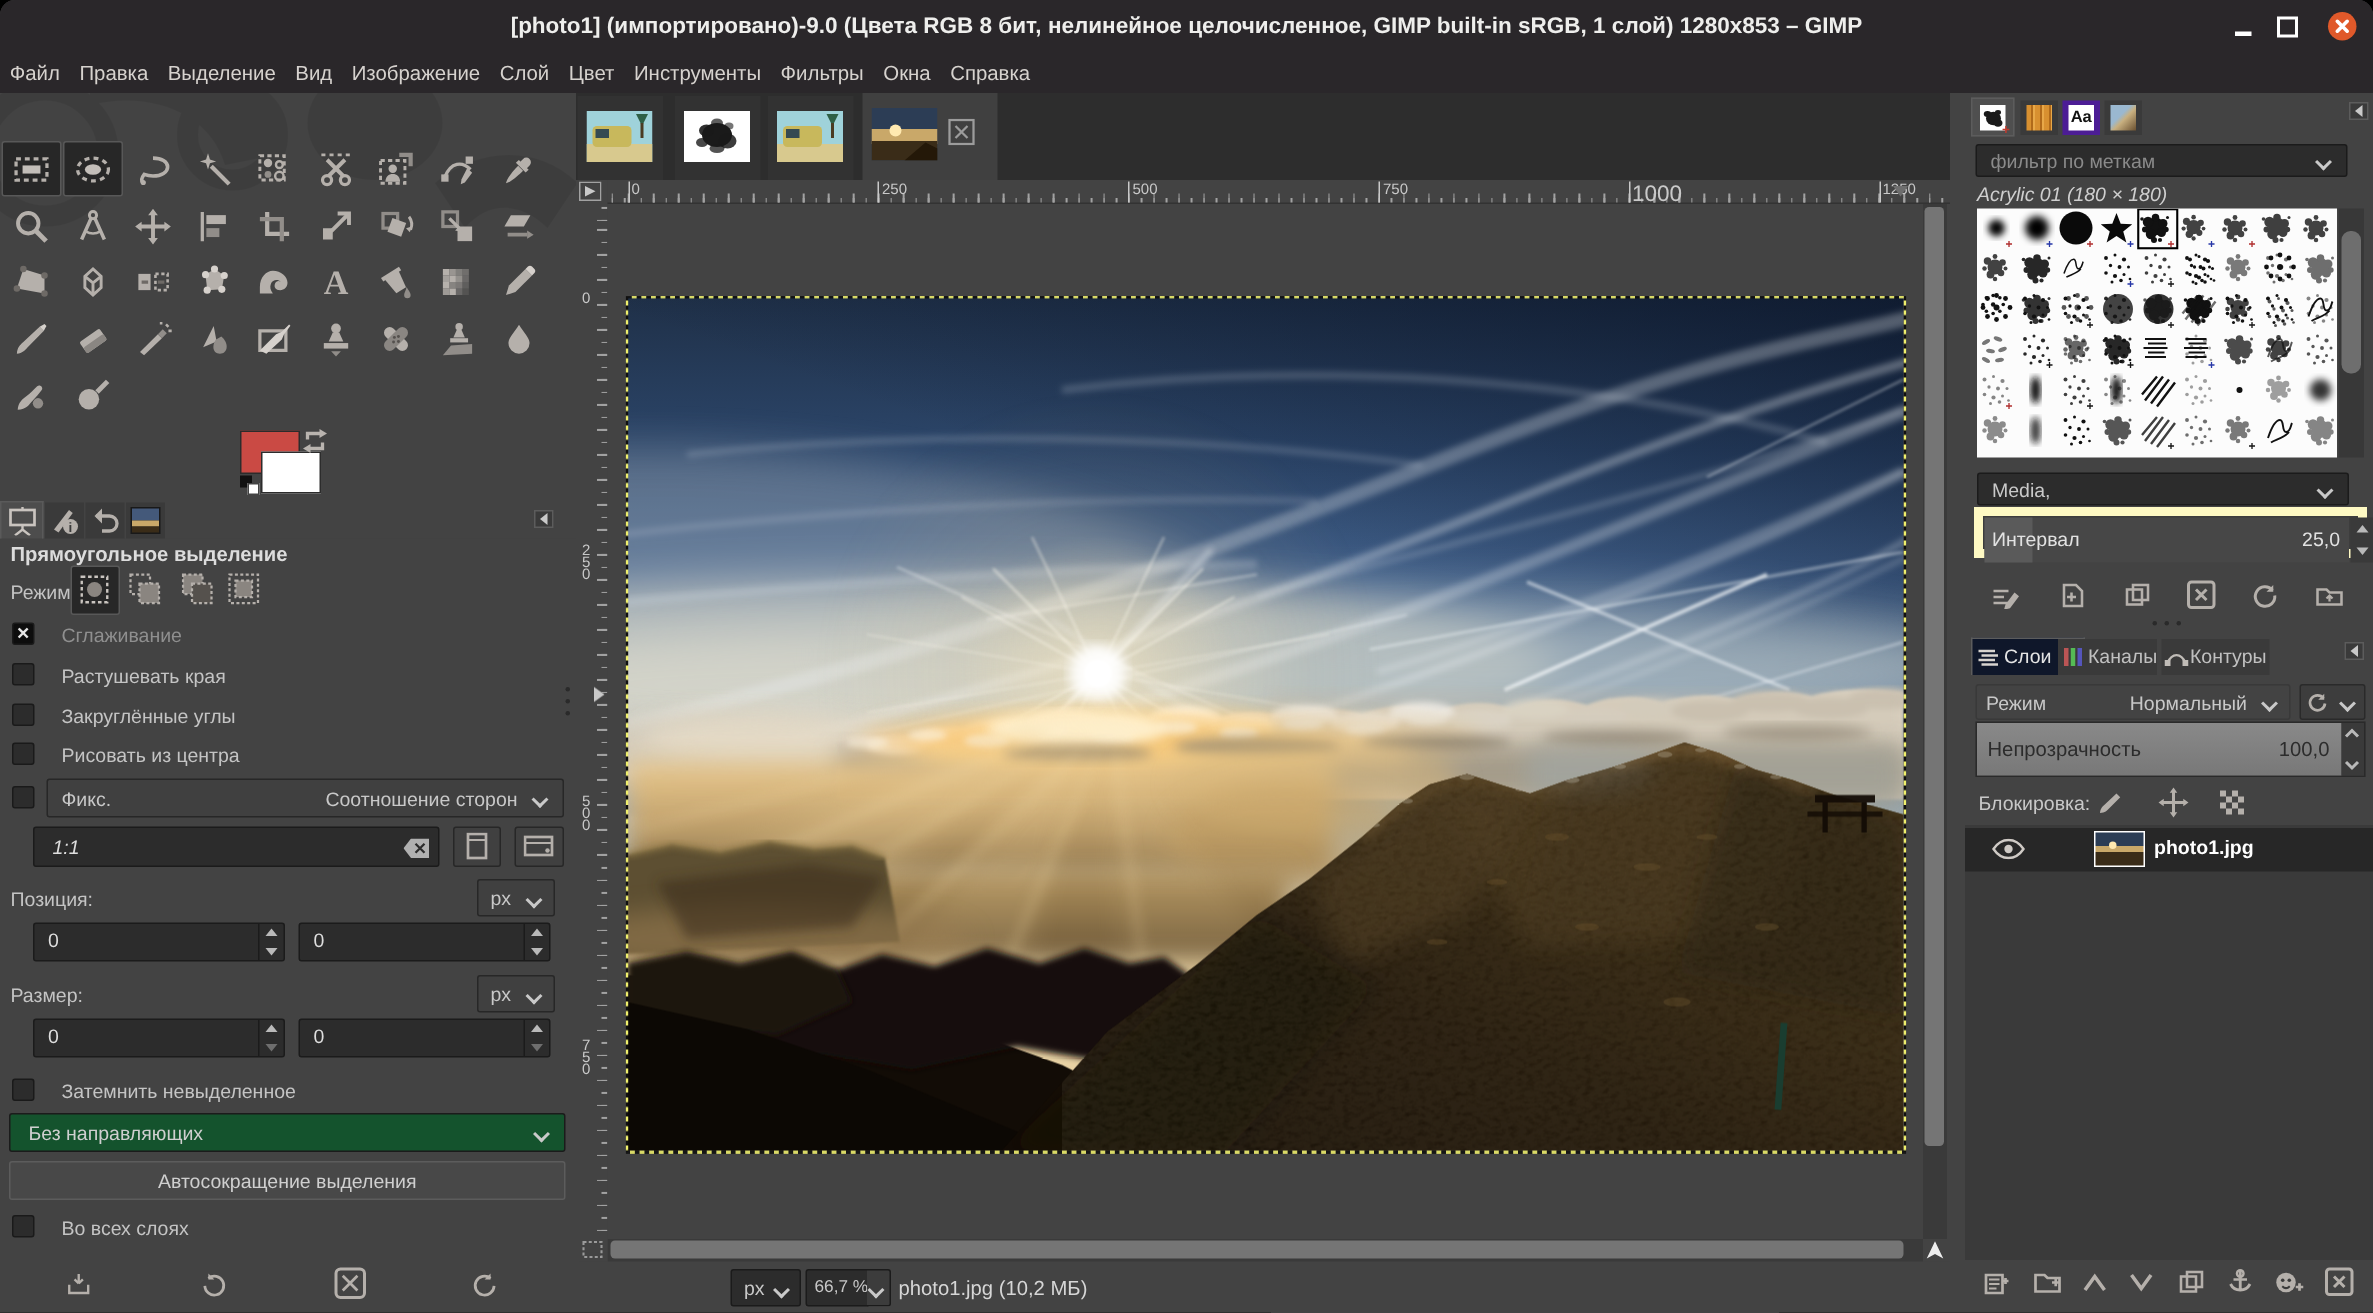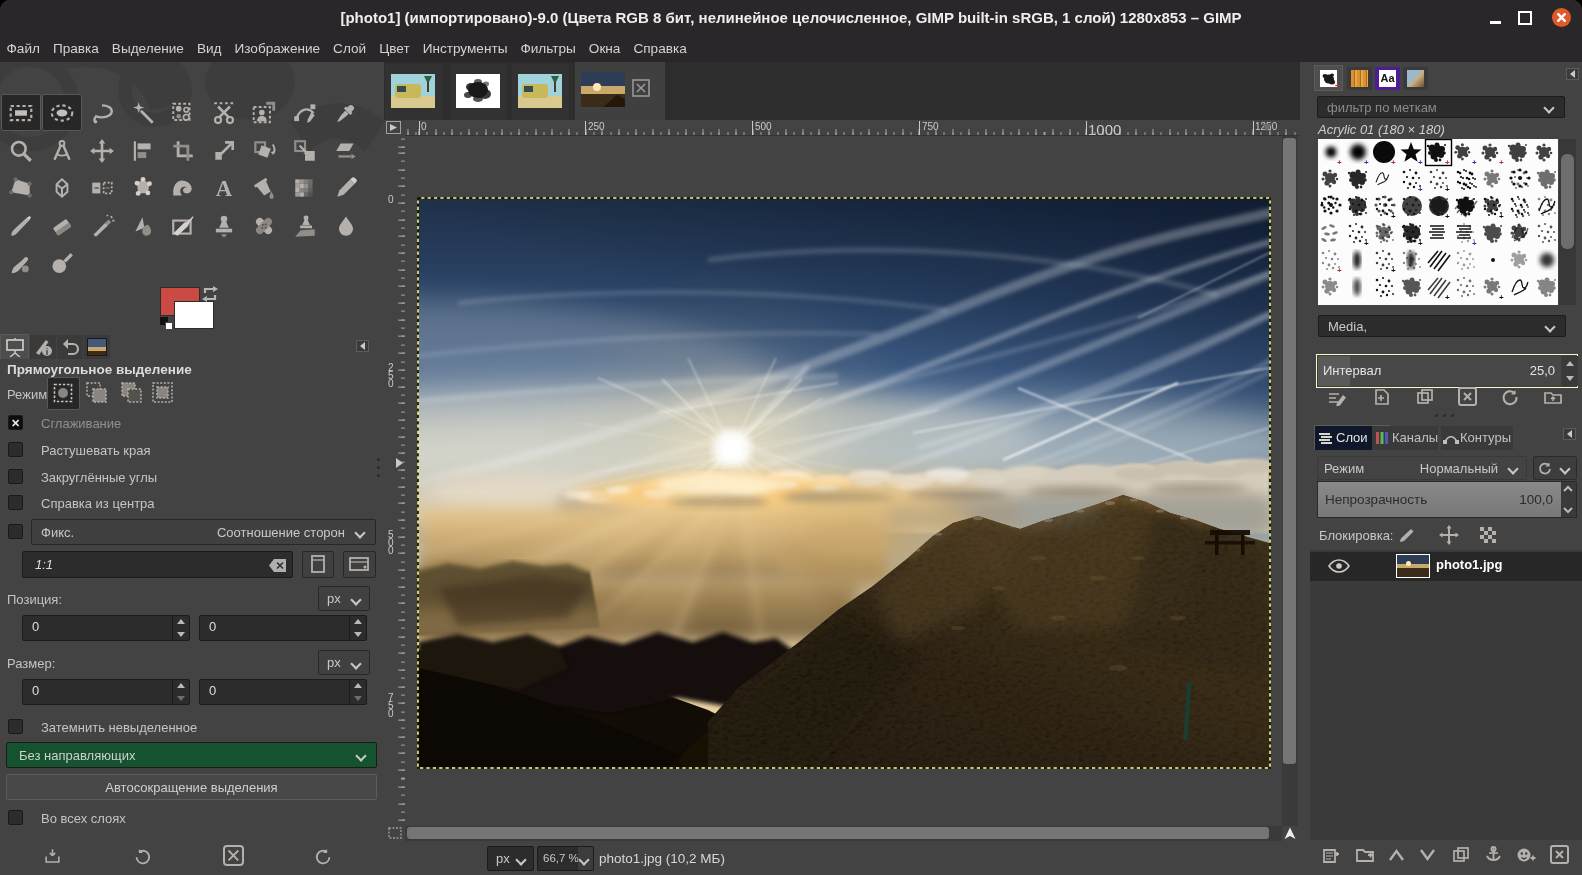--- a/index.html
+++ b/index.html
@@ -528,21 +528,21 @@
           <rect x="1" y="1" width="19" height="19" fill="none" stroke="#b5b0ab" stroke-width="1.5" stroke-dasharray="2 1.6"></rect>
           <rect x="5" y="5" width="11" height="11" fill="#8a8580" stroke="#b5b0ab" stroke-width="1.5" stroke-dasharray="2 1.6"></rect>
         </svg></div>
 <div class="ck" style="left:8px;top:353px;background:#0d0d0d">✕</div>
       <div class="cklbl" style="left:41px;top:354px;color:#8f8f8f">Сглаживание</div>
 <div class="ck" style="left:8px;top:380px"></div>
       <div class="cklbl" style="left:41px;top:381px">Растушевать края</div>
 <div class="ck" style="left:8px;top:407px"></div>
       <div class="cklbl" style="left:41px;top:408px">Закруглённые углы</div>
 <div class="ck" style="left:8px;top:433px"></div>
-      <div class="cklbl" style="left:41px;top:434px">Справка из центра</div>
+      <div class="cklbl" style="left:41px;top:434px">Рисовать из центра</div>
 <div class="ck" style="left:8px;top:462px"></div>
 <div class="abs" style="left:31px;top:457px;width:345px;height:26px;background:#404040;border:1px solid #272727;border-radius:2px">
 <div class="abs" style="left:9px;top:5px;font-size:13px;color:#c8c8c8">Фикс.</div>
 <div class="abs" style="right:30px;top:5px;font-size:13px;color:#c8c8c8">Соотношение сторон</div>
 <div class="chev" style="right:10px;top:7px"></div>
 </div>
 <div class="inp" style="left:22px;top:489px;width:271px;height:27px">
         <span style="position:absolute;left:12px;top:5px;font-style:italic">1:1</span>
 <svg width="17" height="13" style="position:absolute;right:6px;top:7px">
           <path d="M5 0h12v13H5L0 6.5z" fill="#b0b0b0"></path>
@@ -1287,21 +1287,21 @@
 <rect x="107.5" y=".5" width="26" height="26" fill="none" stroke="#000" stroke-width="1.4"></rect>
 </svg>
 </div>
 <div class="abs" style="left:249px;top:77px;width:17px;height:166px;background:#383838">
         <div class="abs" style="left:2px;top:15px;width:13px;height:95px;background:#6e6e6e;border-radius:6px"></div>
       </div>
 <div class="abs" style="left:8px;top:253px;width:248px;height:22px;background:#2c2c2c;border:1px solid #1b1b1b;border-radius:2px">
         <span style="position:absolute;left:9px;top:3px;font-size:13px;color:#c9c9c9">Media,</span>
         <div class="chev" style="right:10px;top:5px"></div>
       </div>
-<div class="abs" style="left:6px;top:292px;width:262px;height:34px;background:#3d3d3d;border:1px solid #fef9c3">
+<div class="abs" style="left:6px;top:276px;width:262px;height:34px;background:#3d3d3d;border:6px solid #fef9c3">
 <div class="abs" style="left:1px;top:1px;width:243px;height:30px;background:#474747">
 <div class="abs" style="left:0;top:0;width:32px;height:30px;background:#5a5a5a"></div>
 <span style="position:absolute;left:5px;top:7px;font-size:13px;color:#e2e2e2">Интервал</span>
 <span style="position:absolute;right:6px;top:7px;font-size:13px;color:#e2e2e2">25,0</span>
 </div>
 <div class="abs" style="left:245px;top:1px;width:16px;height:30px;background:#3a3a3a">
           <div class="uar" style="left:4px;top:5px"></div>
           <div class="dar" style="left:4px;bottom:5px"></div>
         </div>
 </div>

